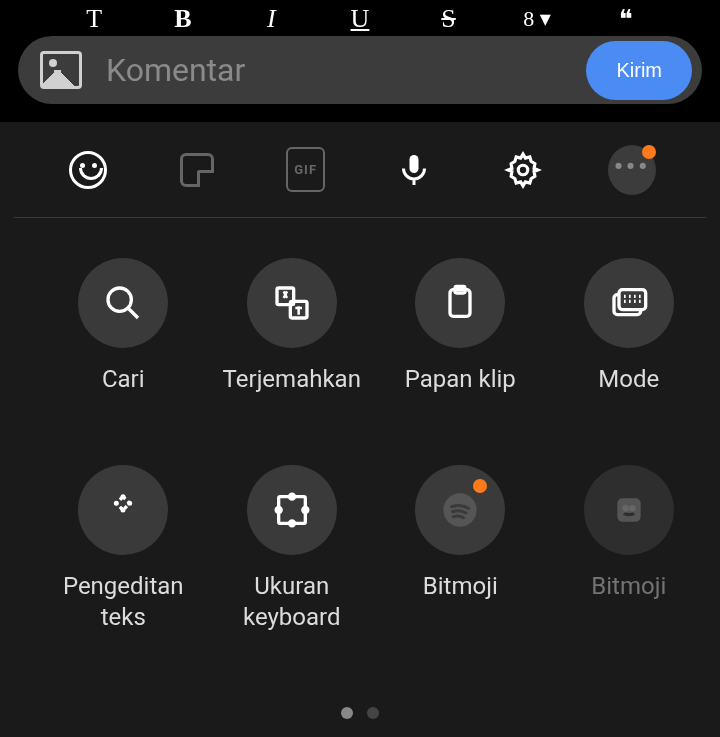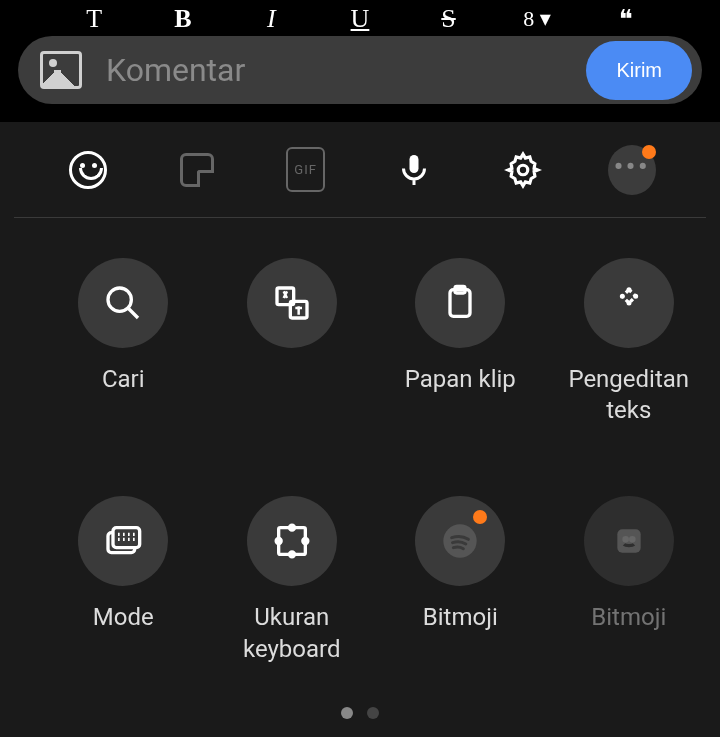--- a/index.html
+++ b/index.html
@@ -102,21 +102,21 @@
     width: 38px; height: 38px; border: 3px solid #fff; border-radius: 50%;
     position: relative;
   }
   .smiley::before, .smiley::after {
     content: ""; position: absolute; background: #fff;
   }
   .smiley::before { width: 5px; height: 5px; top: 9px; left: 8px; box-shadow: 12px 0 0 #fff; border-radius:50%; }
   .smiley::after { width: 18px; height: 9px; border: 3px solid #fff; border-top: none; border-radius: 0 0 20px 20px; bottom: 6px; left: 7px; background:none; }
   .sticker-ico { width:34px;height:34px;border:3px solid #666;border-radius:6px;position:relative; }
   .sticker-ico::after{content:"";position:absolute;bottom:-3px;right:-3px;width:14px;height:14px;background:#1a1a1a;border-top:3px solid #666;border-left:3px solid #666;border-radius:3px 0 0 0;}
-  .gif-ico { border:2.5px solid #666; border-radius:6px; font-size:13px; padding:13px 6px; letter-spacing:1px; font-weight:normal; color:#666;}
+  .gif-ico { border:2.5px solid #666; border-radius:6px; font-size:13px; padding:13px 6px; letter-spacing:1px; font-weight:bold; color:#666;}
   .mic svg { width: 36px; height: 36px; }
   .gear svg { width: 38px; height: 38px; }
   .more {
     background: #3c3c3c;
     border-radius: 50%;
     width: 50px; height: 50px;
     position: relative;
   }
   .more .dots { color:#888; font-size:30px; letter-spacing:2px; line-height:44px; text-align:center;}
   .more .badge {
@@ -220,49 +220,50 @@
   </div>
   <div class="tool">
     <div class="circle">
         <svg viewBox="0 0 24 24">
           <rect x="3" y="3" width="10" height="10" rx="1"></rect>
           <rect x="11" y="11" width="10" height="10" rx="1"></rect>
           <path d="M14 15h4M16 14v5" stroke-width="1.5"></path>
           <path d="M9 5l-2 4M7 5l2 4" stroke-width="1.5"></path>
         </svg>
       </div>
+    <div class="label">Terjemahkan</div>
   </div>
   <div class="tool">
     <div class="circle">
         <svg viewBox="0 0 24 24">
           <rect x="6" y="4" width="12" height="16" rx="2"></rect>
           <rect x="9" y="2" width="6" height="4" rx="1"></rect>
         </svg>
       </div>
     <div class="label">Papan klip</div>
-  </div>
-  <div class="tool">
-    <div class="circle">
-        <svg viewBox="0 0 24 24">
-          <path d="M12 4l4 4-4 4-4-4z" stroke-dasharray="2 2"></path>
-          <path d="M12 4v0M12 12v0M8 8h0M16 8h0" stroke-width="3" stroke-linecap="round"></path>
-        </svg>
-      </div>
-    <div class="label">Pengeditan teks</div>
   </div>
   <div class="tool">
     <div class="circle">
         <svg viewBox="0 0 24 24">
           <rect x="3" y="7" width="16" height="12" rx="2"></rect>
           <rect x="6" y="4" width="16" height="12" rx="2" fill="#3a3a3a"></rect>
           <line x1="9" y1="8" x2="19" y2="8" stroke-dasharray="1 2"></line>
           <line x1="9" y1="11" x2="19" y2="11" stroke-dasharray="1 2"></line>
         </svg>
       </div>
     <div class="label">Mode</div>
+  </div>
+  <div class="tool">
+    <div class="circle">
+        <svg viewBox="0 0 24 24">
+          <path d="M12 4l4 4-4 4-4-4z" stroke-dasharray="2 2"></path>
+          <path d="M12 4v0M12 12v0M8 8h0M16 8h0" stroke-width="3" stroke-linecap="round"></path>
+        </svg>
+      </div>
+    <div class="label">Pengeditan teks</div>
   </div>
   <div class="tool">
     <div class="circle">
         <svg viewBox="0 0 24 24">
           <rect x="4" y="4" width="16" height="16" rx="1"></rect>
           <circle cx="4" cy="12" r="1.5" fill="#fff"></circle>
           <circle cx="20" cy="12" r="1.5" fill="#fff"></circle>
           <circle cx="12" cy="4" r="1.5" fill="#fff"></circle>
           <circle cx="12" cy="20" r="1.5" fill="#fff"></circle>
         </svg>

